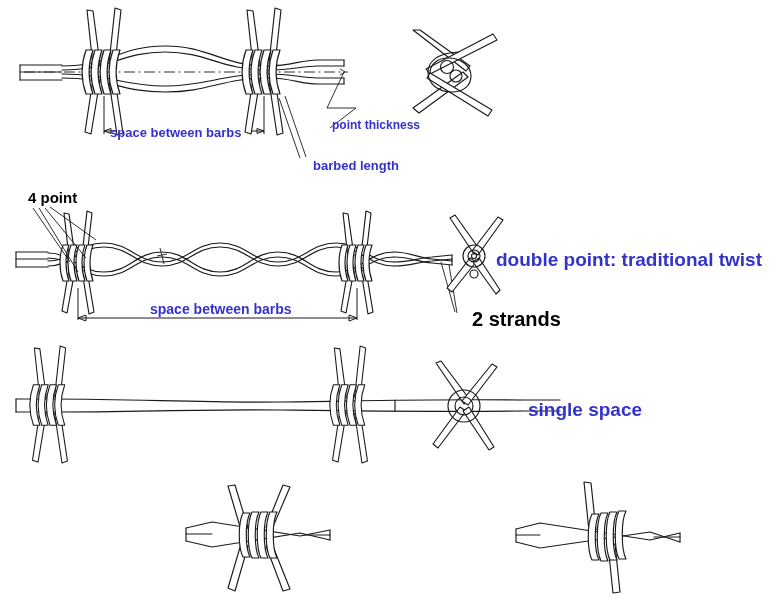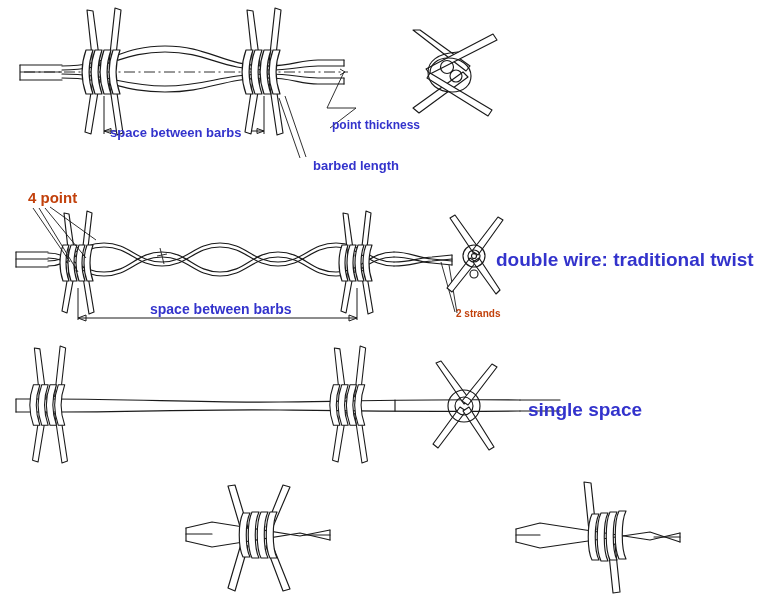--- a/index.html
+++ b/index.html
@@ -55,21 +55,21 @@
     stroke-width: 1;
   }
   .lbl {
     position: absolute;
     font-family: "Liberation Sans", sans-serif;
     font-weight: bold;
     white-space: nowrap;
     line-height: 1;
   }
   .lbl-blue { color: #3333cc; }
-  .lbl-black { color: #c2410c; text-align: center; }
+  .lbl-black { color: #000000; text-align: center; }
 </style>
 </head>
 <body>
 
 <div id="canvas">
 
   <svg viewBox="0 0 782 611" xmlns="http://www.w3.org/2000/svg">
 
     <defs>
 
@@ -278,19 +278,19 @@
 
   <div class="lbl lbl-blue" style="left:276px; top:159px; font-size:13px;padding-left:37px;">barbed length</div>
 
   <div class="lbl lbl-blue" style="left:332px; top:119px; font-size:12px;">point thickness</div>
 
 
   <div class="lbl lbl-black" style="left:28px; top:190px; font-size:15px;">4 point</div>
 
   <div class="lbl lbl-blue" style="left:150px; top:302px; font-size:14px;">space between barbs</div>
 
-  <div class="lbl lbl-black" style="left:456px; top:309px; font-size:10px;">2 strands</div>
-
-  <div class="lbl lbl-blue" style="left:496px; top:250px; font-size:19px;">double wire: traditional twist</div>
+  <div class="lbl lbl-black" style="left:472px; top:309px; font-size:20px;">2 strands</div>
+
+  <div class="lbl lbl-blue" style="left:496px; top:250px; font-size:19px;">double point: traditional twist</div>
 
   <div class="lbl lbl-blue" style="left:528px; top:400px; font-size:19px;">single space</div>
 
 </div>
 
 </body></html>

